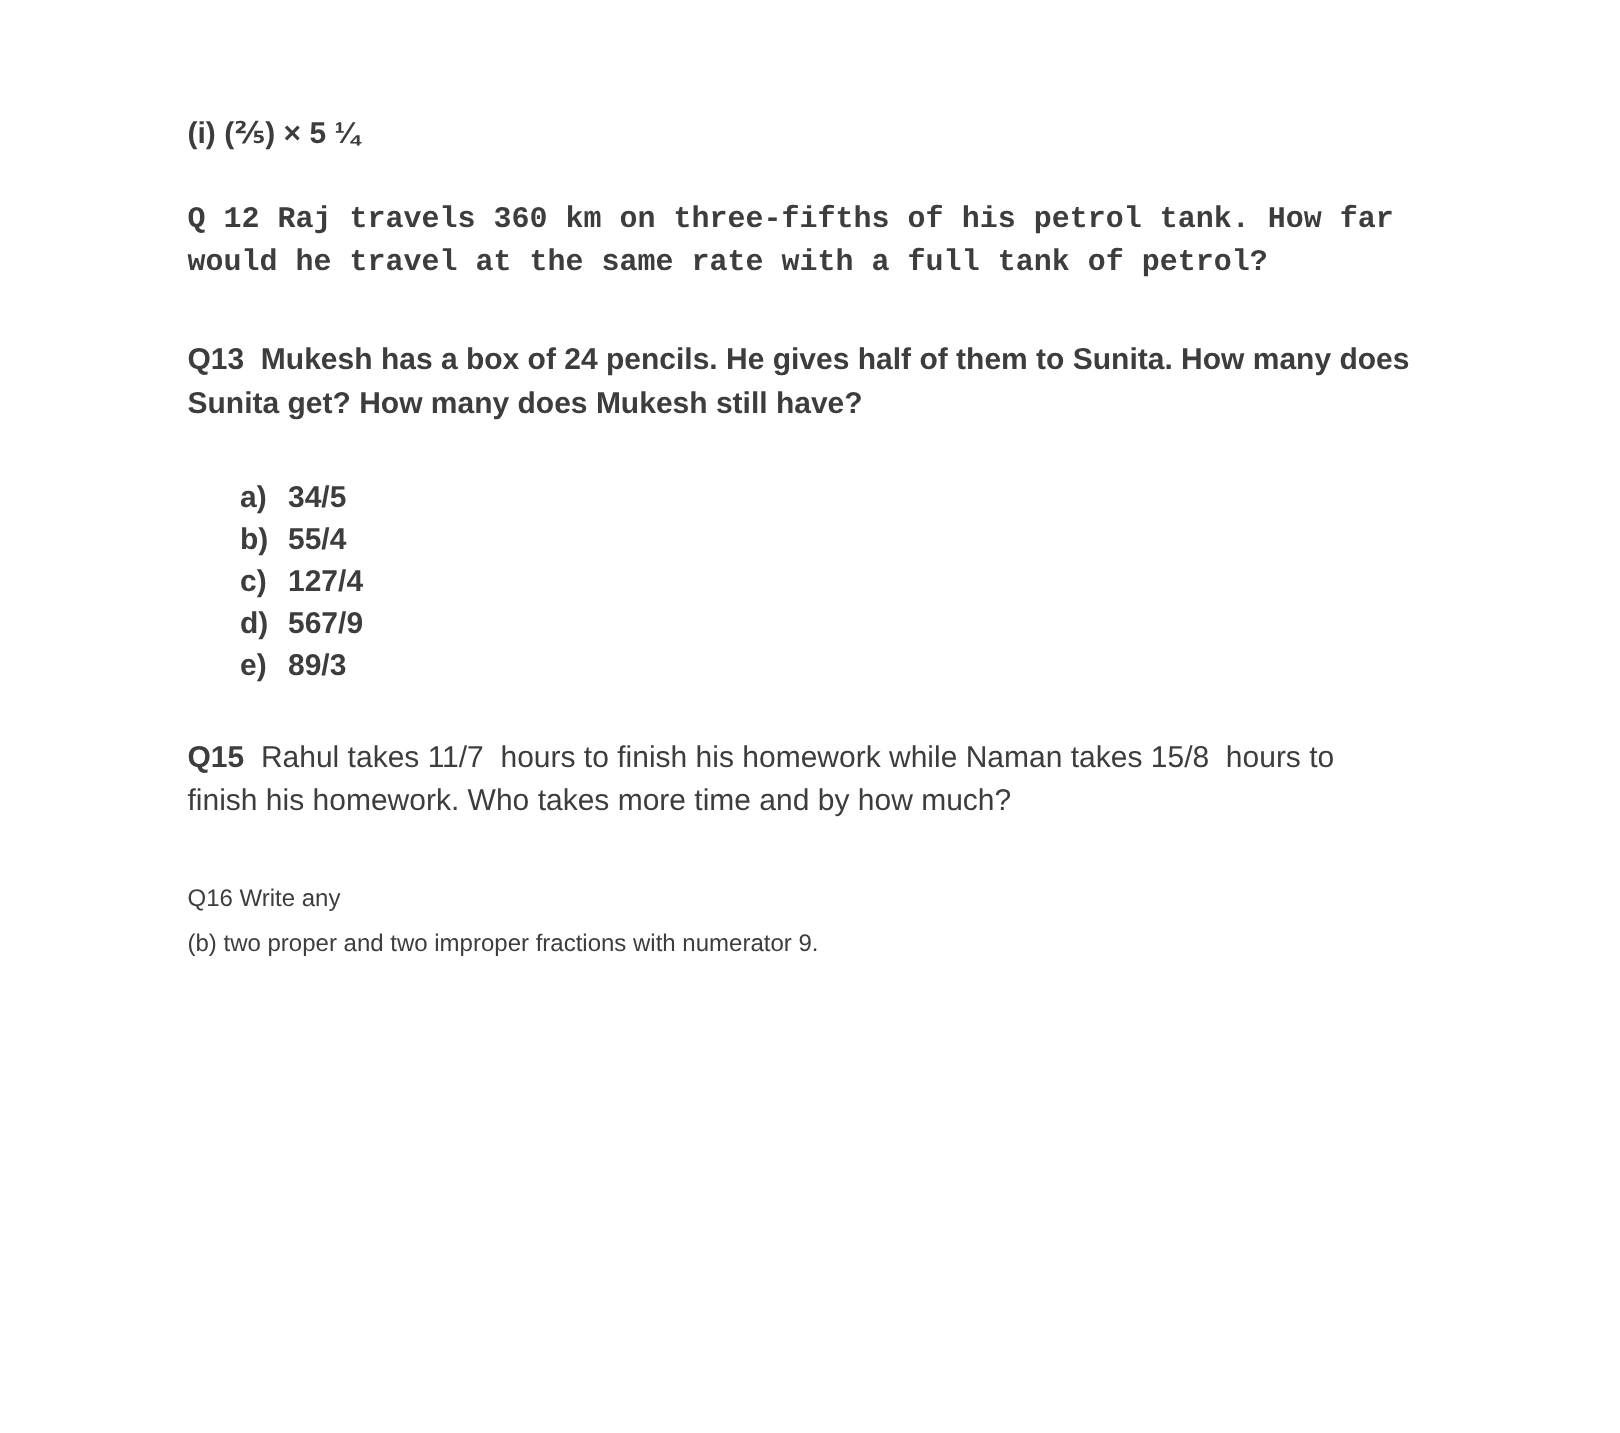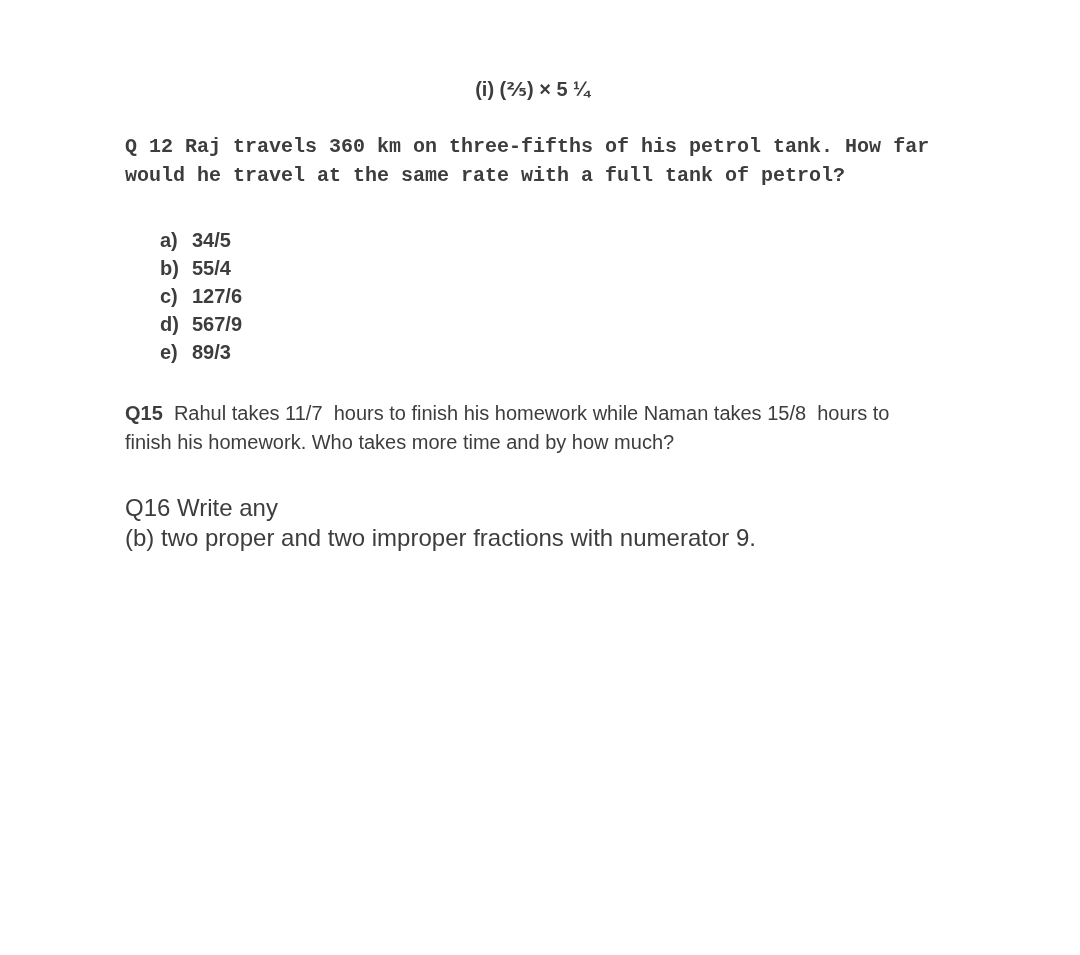--- a/index.html
+++ b/index.html
@@ -21,70 +21,71 @@
   }
   .para {
     font-size: 20px;
     line-height: 29px;
     margin: 0;
     white-space: pre-wrap;
   }
   .bold { font-weight: 700; }
   .regular { font-weight: 400; }
 
-  .expr-i  { margin-bottom: 28px; text-align: center; }
+  .expr-i  { margin-bottom: 28px; }
   .expr-ii { margin-bottom: 29px; }
   .q12 { margin-bottom: 36px; font-family: Liberation Mono, monospace; }
   .q13 { margin-bottom: 34px; }
   .q14-heading { margin-bottom: 34px; }
   .q14-list {
     margin: 0 0 33px 0;
     padding-left: 35px;
   }
   .q14-item {
     display: flex;
     font-size: 20px;
     line-height: 28px;
     font-weight: 700;
   }
   .q14-marker {
     width: 32px;
     flex: 0 0 32px;
   }
   .q15 { margin-bottom: 36px; }
   .q16-line { 
-    font-size: 24px;
+    font-size: 16px;
     line-height: 29.5px;
     white-space: pre-wrap;
   }
 </style>
 </head>
 <body>
 
 <div class="page">
 
   <p class="para bold expr-i">(i) (⅖) × 5 ¼</p>
 
 
   <p class="para bold q12">Q 12 Raj travels 360 km on three-fifths of his petrol tank. How far would he travel at the same rate with a full tank of petrol?</p>
 
+  <p class="para bold q13">Q13  Mukesh has a box of 24 pencils. He gives half of them to Sunita. How many does Sunita get? How many does Mukesh still have?</p>
 
 
   <div class="q14-list">
     <div class="q14-item">
       <span class="q14-marker">a)</span>
       <span>34/5</span>
     </div>
     <div class="q14-item">
       <span class="q14-marker">b)</span>
       <span>55/4</span>
     </div>
     <div class="q14-item">
       <span class="q14-marker">c)</span>
-      <span>127/6</span>
+      <span>127/4</span>
     </div>
     <div class="q14-item">
       <span class="q14-marker">d)</span>
       <span>567/9</span>
     </div>
     <div class="q14-item">
       <span class="q14-marker">e)</span>
       <span>89/3</span>
     </div>
   </div>

